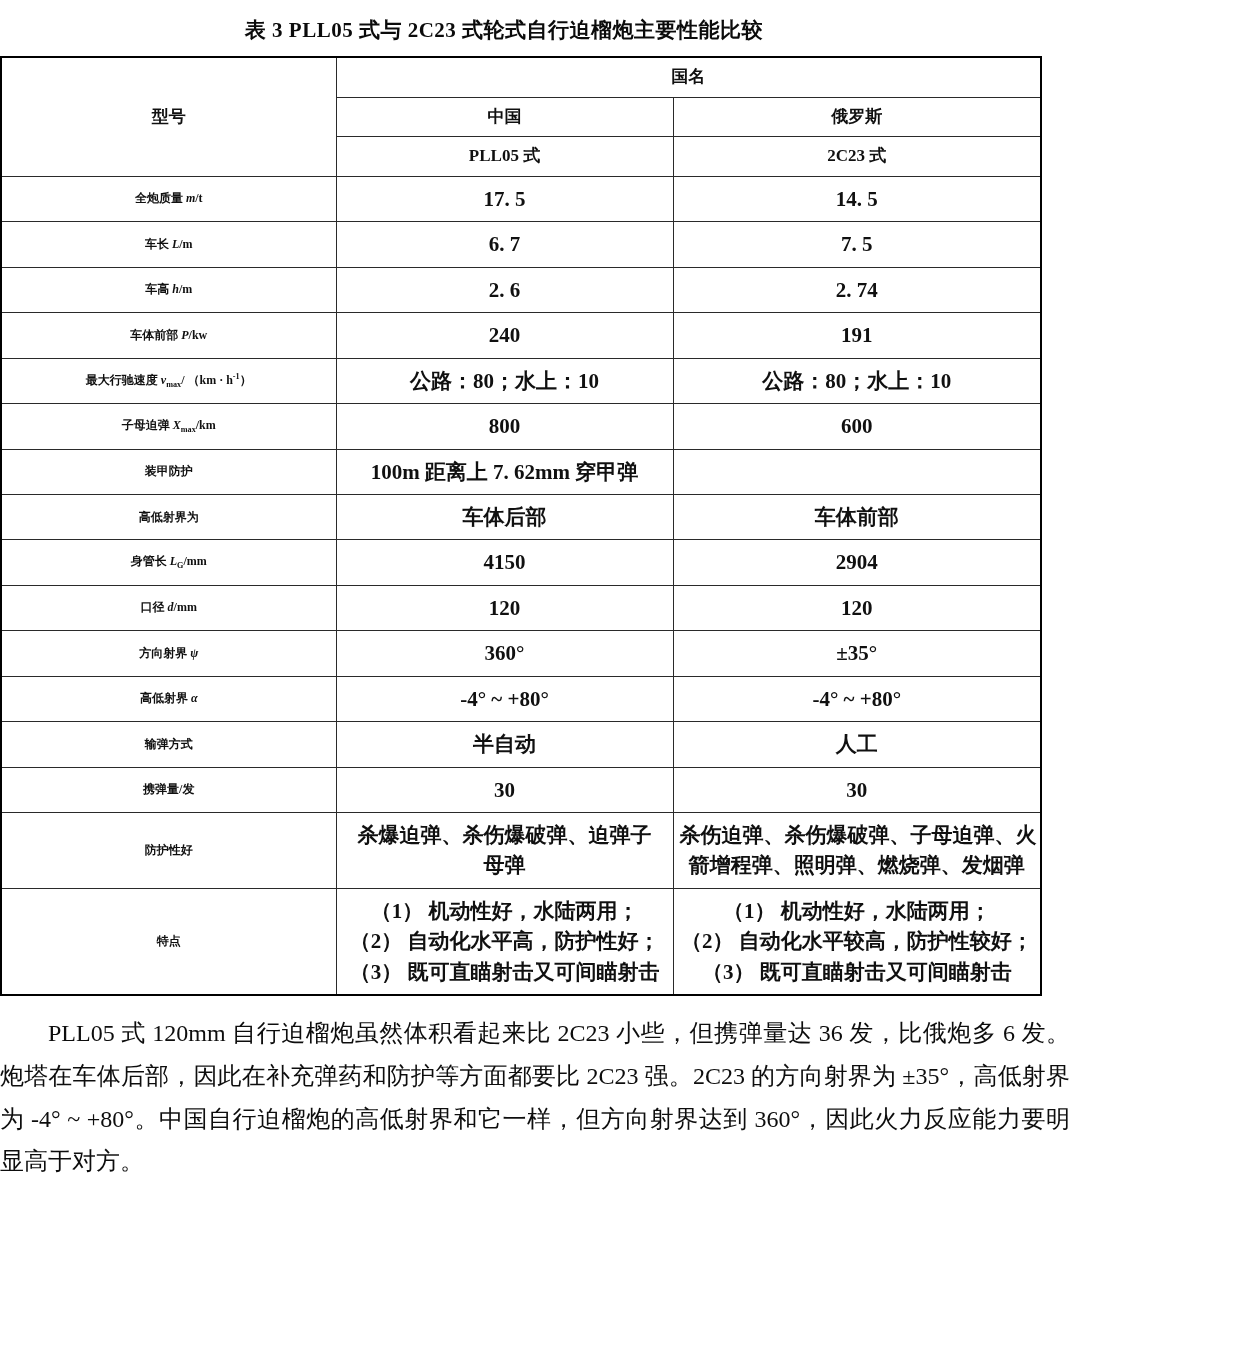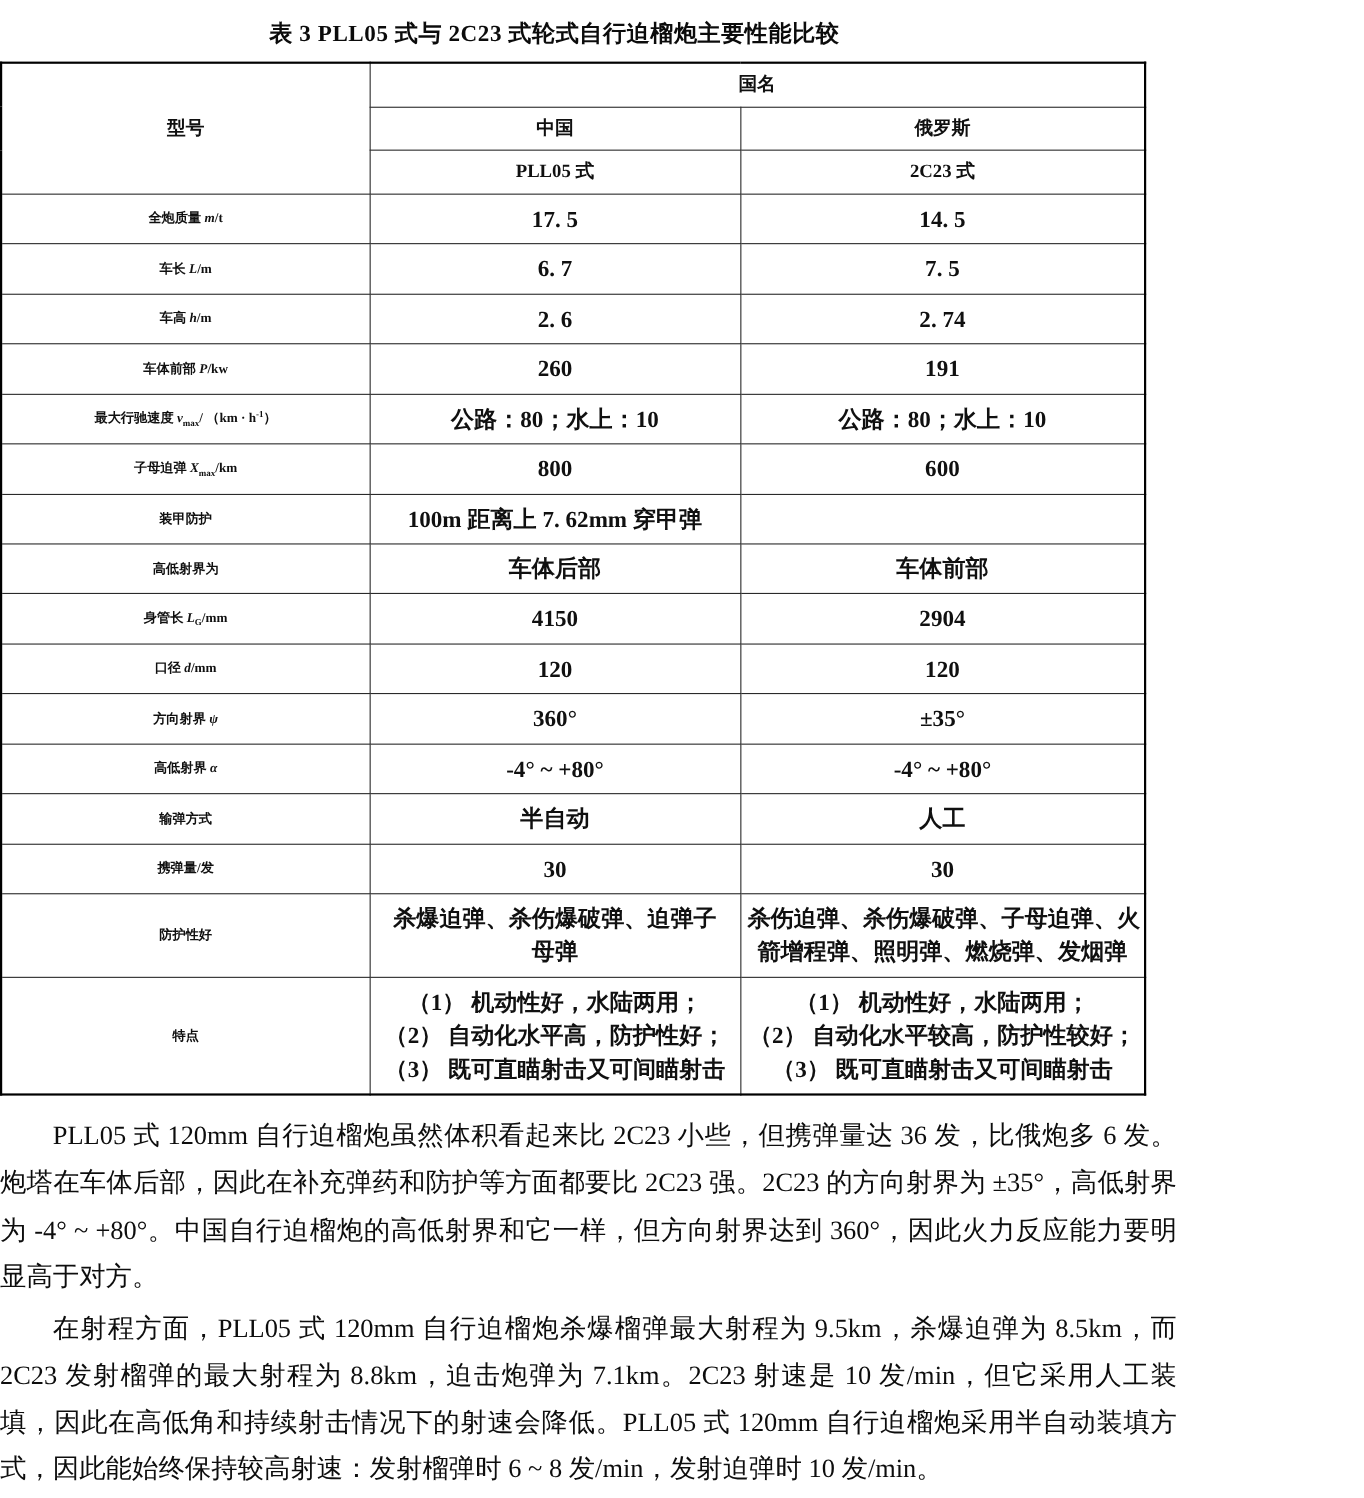--- a/index.html
+++ b/index.html
@@ -145,21 +145,21 @@
         </tr>
 
         <tr>
           <td class="row-label"><span>车高 </span><em class="sym">h</em><span>/m</span></td>
           <td class="cell-val">2. 6</td>
           <td class="cell-val">2. 74</td>
         </tr>
 
         <tr>
           <td class="row-label"><span>车体前部 </span><em class="sym">P</em><span>/kw</span></td>
-          <td class="cell-val">260</td>
+          <td class="cell-val">240</td>
           <td class="cell-val">191</td>
         </tr>
 
         <tr>
           <td class="row-label"><span>最大行驰速度 </span><em class="sym">v</em><sub>max</sub><span>/ （km · h</span><sup>-1</sup><span>）</span></td>
           <td class="cell-val">公路：80；水上：10</td>
           <td class="cell-val">公路：80；水上：10</td>
         </tr>
 
         <tr>
@@ -240,16 +240,15 @@
             <div>（2） 自动化水平较高，防护性较好；</div>
             <div>（3） 既可直瞄射击又可间瞄射击</div>
           </td>
         </tr>
       </tbody>
     </table>
   </div>
 
   <div class="body-text">
     <p>PLL05 式 120mm 自行迫榴炮虽然体积看起来比 2C23 小些，但携弹量达 36 发，比俄炮多 6 发。炮塔在车体后部，因此在补充弹药和防护等方面都要比 2C23 强。2C23 的方向射界为 ±35°，高低射界为 -4° ~ +80°。中国自行迫榴炮的高低射界和它一样，但方向射界达到 360°，因此火力反应能力要明显高于对方。</p>
-    <p>在射程方面，PLL05 式 120mm 自行迫榴炮杀爆榴弹最大射程为 9.5km，杀爆迫弹为 8.5km，而 2C23 发射榴弹的最大射程为 8.8km，迫击炮弹为 7.1km。2C23 射速是 10 发/min，但它采用人工装填，因此在高低角和持续射击情况下的射速会降低。PLL05 式 120mm 自行迫榴炮采用半自动装填方式，因此能始终保持较高射速：发射榴弹时 6 ~ 8 发/min，发射迫弹时 10 发/min。</p>
   </div>
 
 </div>
 
 </body></html>

